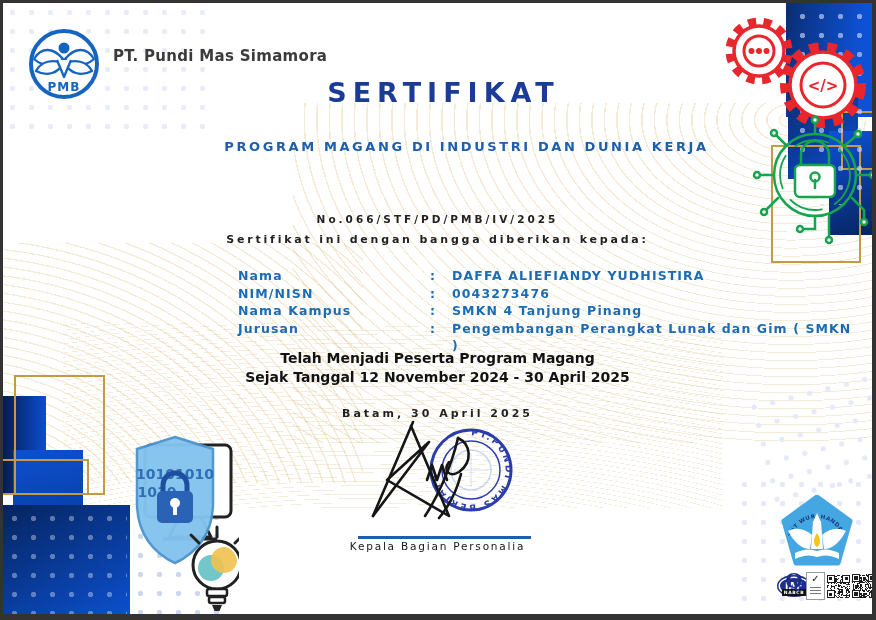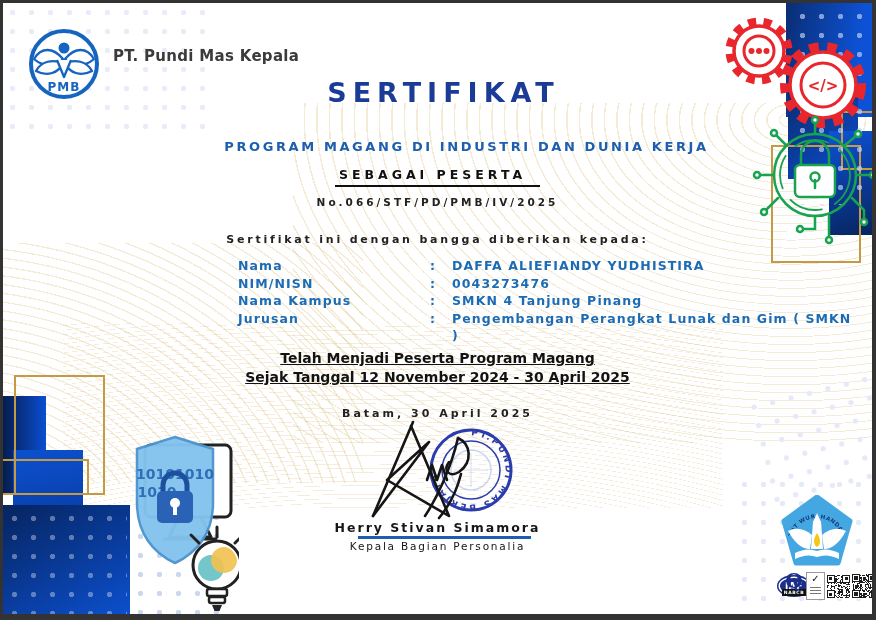--- a/index.html
+++ b/index.html
@@ -38,26 +38,26 @@
   .blockL1{left:0; top:393px; width:43px; height:99px; background:linear-gradient(90deg,#051d4e,#0b4ed2);}
   .blockL2{left:10px; top:447px; width:70px; height:89px; background:linear-gradient(170deg,#0c50cf,#083a9e);}
   .blockBL{left:0; top:502px; width:127px; height:112px; background:linear-gradient(150deg,#06245f,#0c50cf);}
   
   .company{left:110px; top:44px; font-size:15px; font-weight:bold; color:#3b3b3b; letter-spacing:.3px;}
   .title{top:74px; font-size:27px; font-weight:bold; letter-spacing:6px; color:#1a3b96;margin-left:6px;}
   .subtitle{top:136px; font-size:13px; font-weight:bold; letter-spacing:2.6px; color:#1d5fae;margin-left:29px;}
   .role-wrap{top:161px;}
   .role{display:inline-block; font-size:12.5px; font-weight:bold; letter-spacing:4px; color:#101010;
         border-bottom:2.5px solid #101010; padding:0 14px 3px 4px;}
-  .cert-no{top:193px; font-size:10.5px; font-weight:bold; letter-spacing:3px; color:#222;}
+  .cert-no{top:210px; font-size:10.5px; font-weight:bold; letter-spacing:3px; color:#222;}
   .intro{top:230px; font-size:11px; font-weight:bold; letter-spacing:2.8px; color:#222;}
-  .fields{left:235px; top:254px; width:620px;}
+  .fields{left:235px; top:264px; width:620px;}
   .frow{display:grid; grid-template-columns:192px 22px 1fr; font-size:12.5px; font-weight:bold;
         color:#1c6cb5; letter-spacing:1.1px; line-height:17.5px;}
-  .statement{top:346px; font-size:14px; font-weight:bold; color:#121212; line-height:19px;text-decoration:underline;}
+  .statement{top:346px; font-size:14px; font-weight:bold; color:#121212; line-height:19px;}
   .place-date{top:404px; font-size:11px; font-weight:bold; letter-spacing:3px; color:#222;}
   .signer-name{top:517px; font-size:12.5px; font-weight:bold; letter-spacing:2px; color:#161616;}
   .signer-line{left:355px; top:533px; width:173px; height:2.5px; background:#1d5fae;}
   .signer-title{top:537px; font-size:10.5px; font-weight:normal; letter-spacing:1.8px; color:#161616;}
   
   .iaf{left:774px; top:572px; width:34px; height:22px; border-radius:50%; background:#1b2f8a;
        box-shadow:inset 0 0 0 1.5px #1b2f8a, inset 0 0 0 3px #ffffff;
        display:flex; align-items:center; justify-content:center;
        color:#fff; font-size:9px; font-weight:bold; letter-spacing:.5px;}
   .qmark{left:779px; top:568px; width:24px; height:29px; text-align:center;}
@@ -178,27 +178,24 @@
     <circle cx="37" cy="21" r="5.5" fill="#1565c0"></circle>
     <g fill="#fff" stroke="#1565c0" stroke-width="2.3" stroke-linejoin="round">
       <path d="M36 32 C26 20 14 20 7 32 C16 40 30 40 36 32 Z"></path>
       <path d="M38 32 C48 20 60 20 67 32 C58 40 44 40 38 32 Z"></path>
       <path d="M36 36 C26 32 14 34 9 44 C20 50 32 46 36 36 Z"></path>
       <path d="M38 36 C48 32 60 34 65 44 C54 50 42 46 38 36 Z"></path>
       <path d="M30 33 L37 50 L44 33"></path>
     </g>
     <text x="37" y="64" text-anchor="middle" font-size="12" font-weight="bold" fill="#1565c0" letter-spacing="1">PMB</text>
   </svg>
-  <div class="abs company">PT. Pundi Mas Kepala</div>
+  <div class="abs company">PT. Pundi Mas Simamora</div>
 
   <div class="ctr title">SERTIFIKAT</div>
   <div class="ctr subtitle">PROGRAM MAGANG DI INDUSTRI DAN DUNIA KERJA</div>
-  <div class="ctr role-wrap">
-    <span class="role">SEBAGAI PESERTA</span>
-  </div>
   <div class="ctr cert-no">No.066/STF/PD/PMB/IV/2025</div>
   <div class="ctr intro">Sertifikat ini dengan bangga diberikan kepada:</div>
 
   <div class="abs fields">
     <div class="frow">
       <span>Nama</span>
       <span>:</span>
       <span>DAFFA ALIEFIANDY YUDHISTIRA</span>
     </div>
     <div class="frow">
@@ -241,21 +238,20 @@
       <g stroke="#151515" stroke-width="2.6" fill="none" stroke-linecap="round" stroke-linejoin="round">
         <path d="M52 6 L12 100"></path>
         <path d="M12 100 L68 26 L26 64 L88 100 L50 10"></path>
         <path d="M97 22 C90 52 76 82 64 100"></path>
         <path d="M66 64 l5 -15 l5 15 l5 -15 l5 15"></path>
         <path d="M97 22 C110 28 112 46 98 56 C88 62 82 54 88 46"></path>
         <path d="M100 58 C96 74 88 90 78 102"></path>
       </g>
     </svg>
   </div>
-  <div class="ctr signer-name">Herry Stivan Simamora</div>
   <div class="abs signer-line"></div>
   <div class="ctr signer-title">Kepala Bagian Personalia</div>
 
   <svg class="abs" style="left:777px; top:492px;" width="74" height="74" viewBox="0 0 74 74">
     <path d="M37 2 L70 26 L58 68 L16 68 L4 26 Z" fill="#45a7e2" stroke="#45a7e2" stroke-width="5" stroke-linejoin="round"></path>
     <defs>
         <path id="twarc" d="M12 42 a26 26 0 0 1 50 0"></path>
       </defs>
     <text font-size="5.6" font-weight="bold" fill="#123a7a" letter-spacing=".4">
       <textPath href="#twarc">TUT WURI HANDAYANI</textPath>

